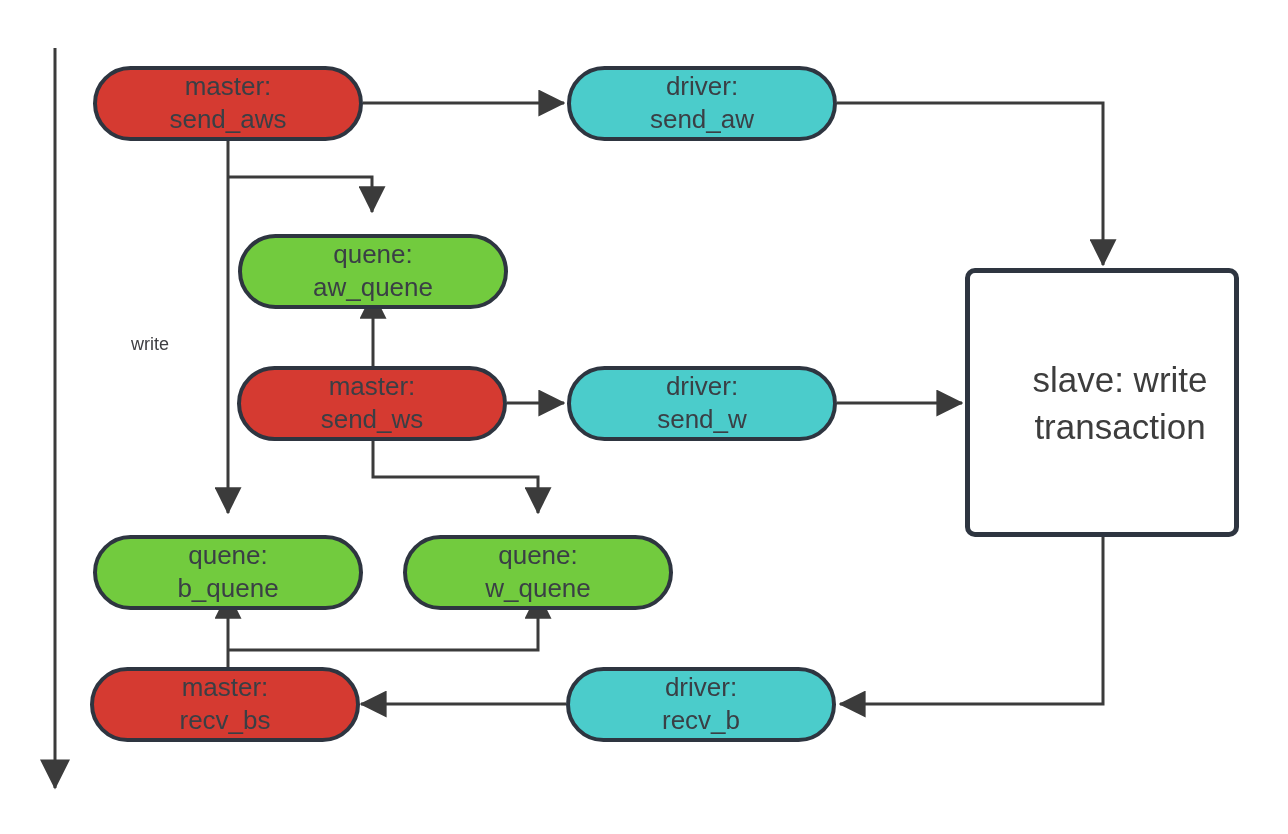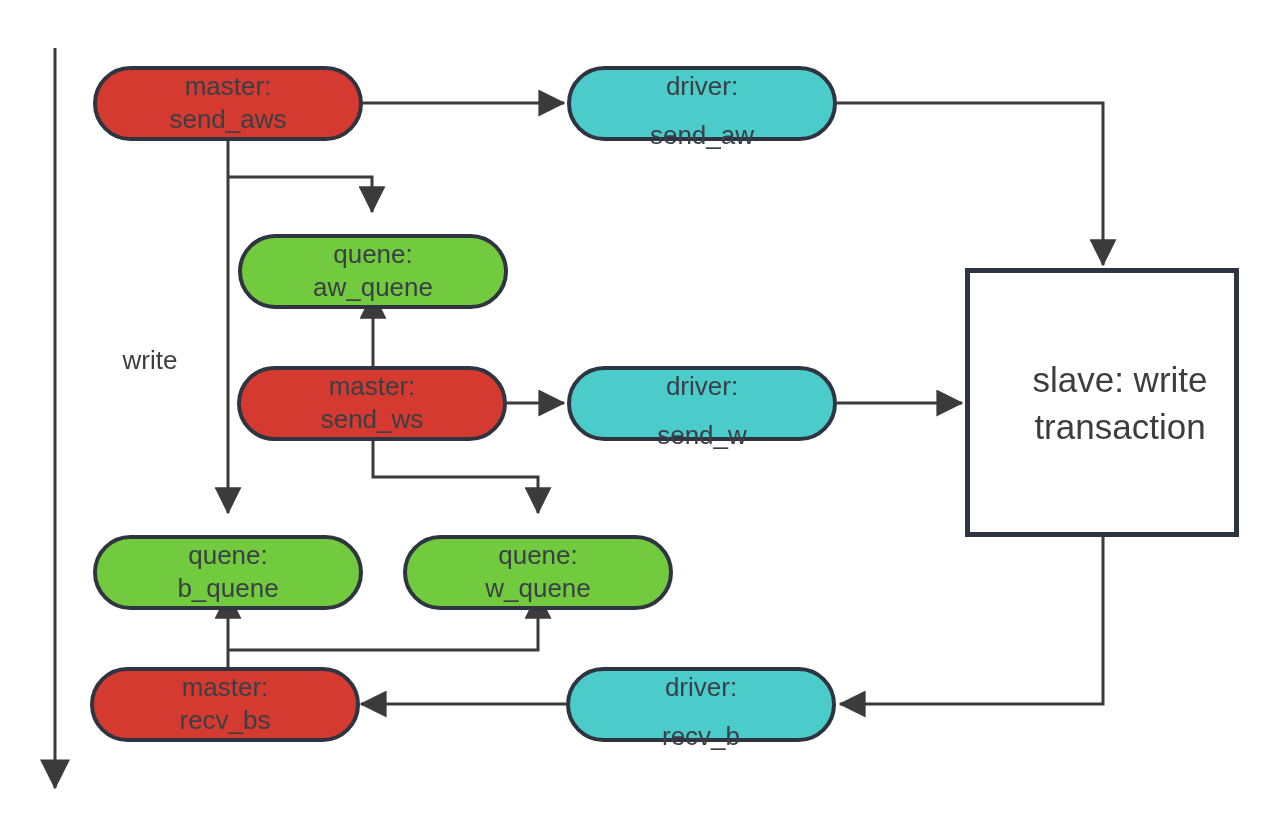--- a/index.html
+++ b/index.html
@@ -43,50 +43,49 @@
     border-radius: 38px;
     display: flex;
     flex-direction: column;
     align-items: center;
     text-align: center;
     font-size: 26px;
     line-height: 33px;
     color: var(--color-text);
   }
   .pill.red   { background: var(--color-red); }
-  .pill.cyan  { background: var(--color-cyan); gap: 16px; }
+  .pill.cyan  { background: var(--color-cyan); }
   .pill.green { background: var(--color-green); margin-top: 19px; }
 
   .slave-box {
     position: absolute;
     left: 965px; top: 268px;
     width: 274px; height: 269px;
     background: var(--color-bg);
     border: 5px solid var(--color-border);
-    border-radius: 0;
+    border-radius: 10px;
     display: flex;
     align-items: center;
     justify-content: center;
     text-align: center;
     color: var(--color-slave_text);
     font-size: 35px;
     line-height: 47px;
     padding-left: 36px;
   }
   .slave-box .slave-text { width: 230px; }
 
   .flow-label {
     position: absolute;
     left: 58px; top: 328px;
     width: 184px;
     text-align: center;
     color: var(--color-label);
-    font-size: 26px;
+    font-size: 18px;
     line-height: 33px;
-    margin-top: 16px;
   }
 
   
   .n-send-aws { left: 93px;  top: 66px;  }
   .n-send-aw  { left: 567px; top: 66px;  }
   .n-aw-quene { left: 238px; top: 215px; }
   .n-send-ws  { left: 237px; top: 366px; }
   .n-send-w   { left: 567px; top: 366px; }
   .n-b-quene  { left: 93px;  top: 516px; }
   .n-w-quene  { left: 403px; top: 516px; }

